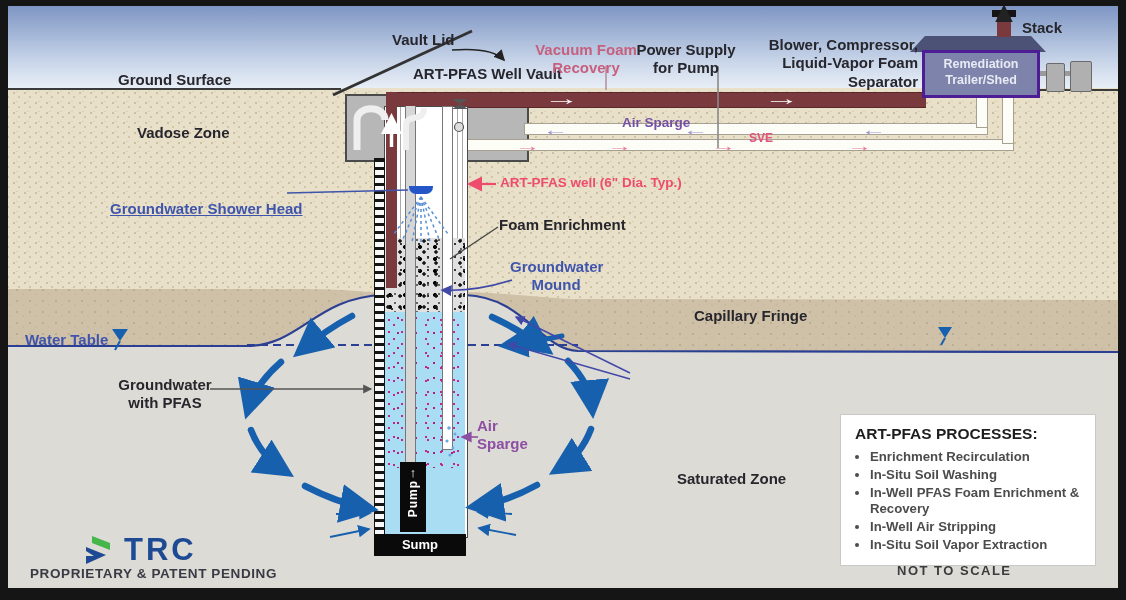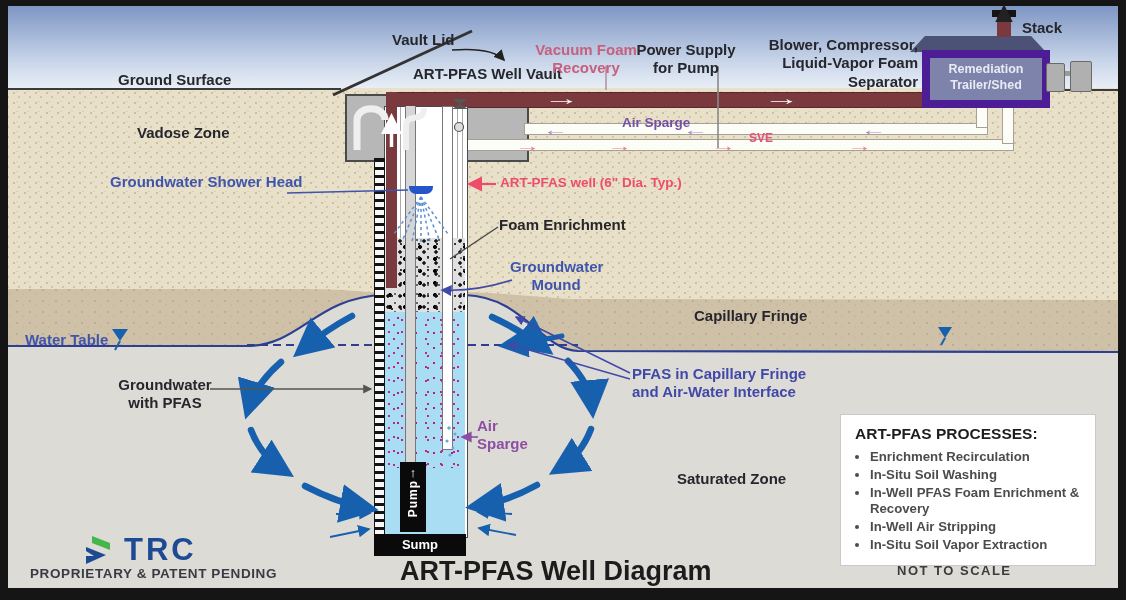--- a/index.html
+++ b/index.html
@@ -24,21 +24,21 @@
         transform:scaleX(1.9);z-index:5;}
   .larr{position:absolute;color:#9d8dca;font-weight:bold;font-size:15px;line-height:9px;
         transform:scaleX(1.7);z-index:5;}
   .rarr{position:absolute;color:#e87a96;font-weight:bold;font-size:15px;line-height:9px;
         transform:scaleX(1.7);z-index:5;}
   
   .vault{left:345px;top:94px;width:180px;height:64px;background:#b7b7b7;
          border:2px solid #4a4a4a;z-index:3;}
   
   .shed{left:922px;top:50px;width:112px;height:42px;background:#7d83ab;
-        border:8px solid #4c1d95;z-index:5;}
+        border:3px solid #4c1d95;z-index:5;}
   .shed-lbl{width:100%;padding-top:4px;text-align:center;color:#e9ebf4;font-weight:bold;
             font-size:12.5px;white-space:pre-line;line-height:1.25;}
   .roof{left:910px;top:36px;width:136px;height:16px;background:#4c5276;z-index:5;
         clip-path:polygon(0 100%,11% 0,89% 0,100% 100%);}
   .stack-cap{left:992px;top:10px;width:24px;height:7px;background:#141414;z-index:5;}
   .stack-body{left:997px;top:17px;width:14px;height:20px;background:#7a393d;z-index:5;}
   .tank{background:#b0b0b0;border:1px solid #6a6a6a;border-radius:2px;z-index:5;}
   .conn{background:#9a9a9a;z-index:4;}
   
   .ruler{left:374px;top:158px;width:9px;height:378px;z-index:6;border:1px solid #141414;
@@ -275,31 +275,29 @@
   <div class="lbl r" style="left:634px;top:41px;width:104px;text-align:center;">Power Supply
 for Pump</div>
   <div class="lbl r" style="left:768px;top:36px;width:150px;">Blower, Compressor,
 Liquid-Vapor Foam
 Separator</div>
   <div class="lbl" style="left:1022px;top:19px;">Stack</div>
   <div class="lbl" style="left:118px;top:71px;">Ground Surface</div>
   <div class="lbl" style="left:137px;top:124px;">Vadose Zone</div>
   <div class="lbl purp" style="left:622px;top:115px;">Air Sparge</div>
   <div class="lbl mag" style="left:749px;top:131px;">SVE</div>
-  <div class="lbl blue" style="left:110px;top:173px;">Groundwater Shower Head</div>
+  <div class="lbl blue" style="left:110px;top:200px;text-decoration:underline;">Groundwater Shower Head</div>
   <div class="lbl red" style="left:500px;top:175px;">ART-PFAS well (6" Dia. Typ.)</div>
   <div class="lbl" style="left:499px;top:216px;">Foam Enrichment</div>
   <div class="lbl c blue" style="left:510px;top:258px;width:92px;">Groundwater
 Mound</div>
   <div class="lbl" style="left:694px;top:307px;">Capillary Fringe</div>
   <div class="lbl blue" style="left:25px;top:331px;">Water Table</div>
   <div class="lbl c" style="left:116px;top:376px;width:98px;">Groundwater
 with PFAS</div>
-  <div class="lbl navy" style="left:632px;top:365px;">PFAS in Capillary Fringe
-and Air-Water Interface</div>
   <div class="lbl purp2" style="left:477px;top:417px;">Air
 Sparge</div>
   <div class="lbl" style="left:677px;top:470px;">Saturated Zone</div>
 
   <div class="abs procbox">
     <h3>ART-PFAS PROCESSES:</h3>
     <ul>
       <li>Enrichment Recirculation</li>
       <li>In-Situ Soil Washing</li>
       <li>In-Well PFAS Foam Enrichment &amp; Recovery</li>
@@ -307,20 +305,19 @@
       <li>In-Situ Soil Vapor Extraction</li>
     </ul>
   </div>
 
   <svg class="layer" style="left:78px;top:534px;z-index:10;" width="44" height="32" viewBox="0 0 44 32">
     <polygon points="14,2 32,9 32,16 14,9" fill="#45b649"></polygon>
     <polygon points="8,13 28,21 8,30 8,22 16,22 8,17" fill="#1e4a94"></polygon>
   </svg>
   <div class="abs trc-text">TRC</div>
   <div class="abs prop">PROPRIETARY &amp; PATENT PENDING</div>
-  <div class="abs main-title">ART-PFAS Well Diagram</div>
   <div class="abs nts">NOT TO SCALE</div>
 
   <div class="fr" style="left:0;top:0;width:1126px;height:6px;"></div>
   <div class="fr" style="left:0;top:588px;width:1126px;height:12px;"></div>
   <div class="fr" style="left:0;top:0;width:8px;height:600px;"></div>
   <div class="fr" style="left:1118px;top:0;width:8px;height:600px;"></div>
 </div>
 
 </body></html>

